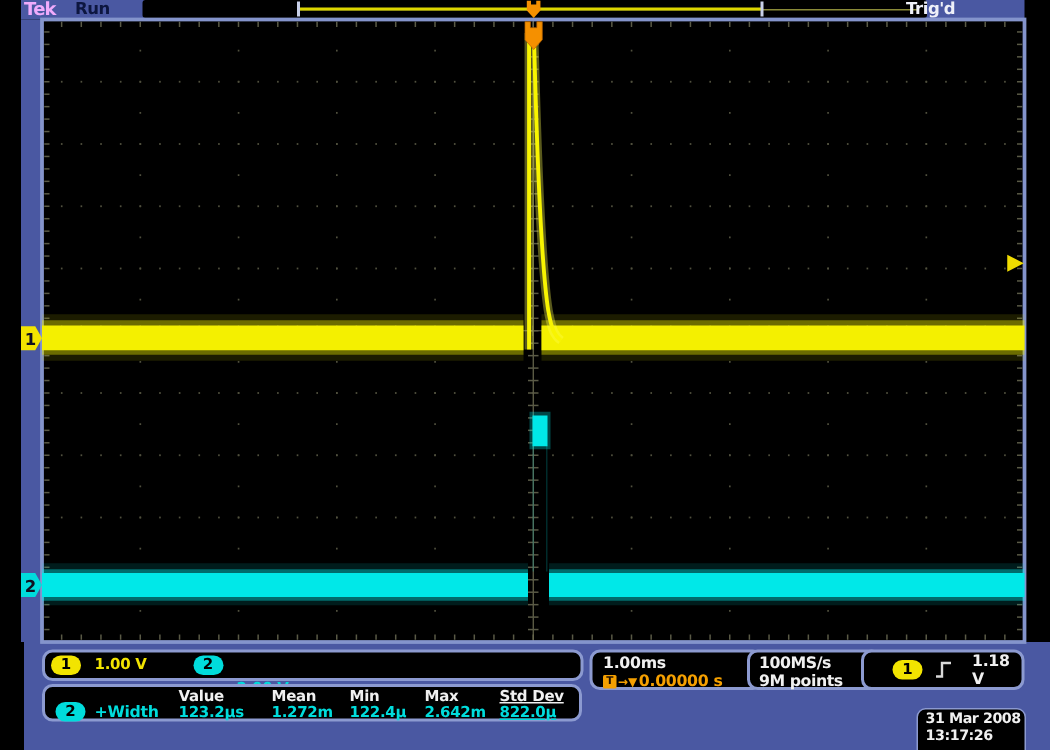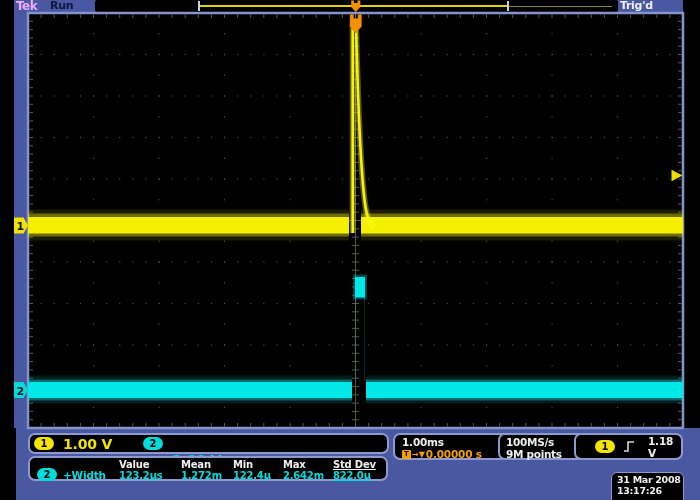--- a/index.html
+++ b/index.html
@@ -9,35 +9,35 @@
     -webkit-font-smoothing:antialiased;
   }
   .abs{position:absolute;}
   
   .topbar{left:14px;top:0;width:669px;height:13px;background:#4a58a2;}
   .left-strip{left:14px;top:13px;width:14px;height:415px;background:#4a58a2;}
   .bottom-panel{left:16px;top:428px;width:684px;height:72px;background:#4a58a2;}
   
   .brand{left:2px;top:-1px;font-size:12px;font-weight:bold;color:#f0abfc;letter-spacing:-0.5px;}
   .acq-status{left:36px;top:-1px;font-size:11px;font-weight:bold;color:#0d1640;letter-spacing:-0.3px;}
-  .trig-status{left:606px;top:-1px;font-size:11px;font-weight:bold;color:#eef0f8;letter-spacing:-0.3px;}
+  .trig-status{left:590px;top:-1px;font-size:11px;font-weight:bold;color:#eef0f8;letter-spacing:-0.3px;}
   .rec-strip{left:81px;top:0;width:523px;height:12px;background:#000;border-radius:2px;}
   .rec-line-dim{left:105px;top:6px;width:412px;height:1px;background:#8a8a38;}
   .rec-line-bright{left:105px;top:5px;width:308px;height:2px;background:#ddd600;}
   .rec-bracket{top:1px;width:2px;height:10px;background:#c8d0e8;}
   
   svg.scope{left:0;top:0;width:700px;height:500px;pointer-events:none;}
   
   .box{background:#000;border:2px solid #8c9ad0;border-radius:7px;box-sizing:border-box;}
   .ch-bar{left:28px;top:433px;width:361px;height:21px;display:flex;align-items:center;padding-left:4px;}
   .badge{display:inline-block;width:20px;height:13px;border-radius:7px;text-align:center;
          font-size:10px;font-weight:bold;line-height:13px;color:#000;flex:none;}
   .badge.y{background:#f2e400;}
   .badge.c{background:#00dcdc;}
-  .ch-scale{font-size:14px;font-weight:bold;letter-spacing:-0.2px;}
+  .ch-scale{font-size:10px;font-weight:bold;letter-spacing:-0.2px;}
   .ch-scale.y{color:#f2e400;margin-left:9px;}
   .ch-scale.c{color:#00dcdc;margin-left:9px;margin-top:32px;}
   .ch2-badge{margin-left:31px;}
   .meas-bar{left:28px;top:456px;width:360px;height:25px;position:absolute;font-weight:bold;}
   .meas-label{position:absolute;left:7px;top:10px;display:flex;align-items:center;}
   .meas-name{color:#00dcdc;font-size:10.5px;margin-left:6px;letter-spacing:-0.2px;}
   .mh{position:absolute;top:1px;color:#f0f0f0;font-size:10px;letter-spacing:-0.2px;}
   .mv{position:absolute;top:12px;color:#00dcdc;font-size:10px;letter-spacing:-0.2px;}
   .c0{left:89px;} .c1{left:151px;} .c2{left:203px;} .c3{left:253px;} .c4{left:303px;text-decoration:underline;}
   .tb-box{left:393px;top:433px;width:116px;height:27px;padding:1px 12px 0 7px;}

